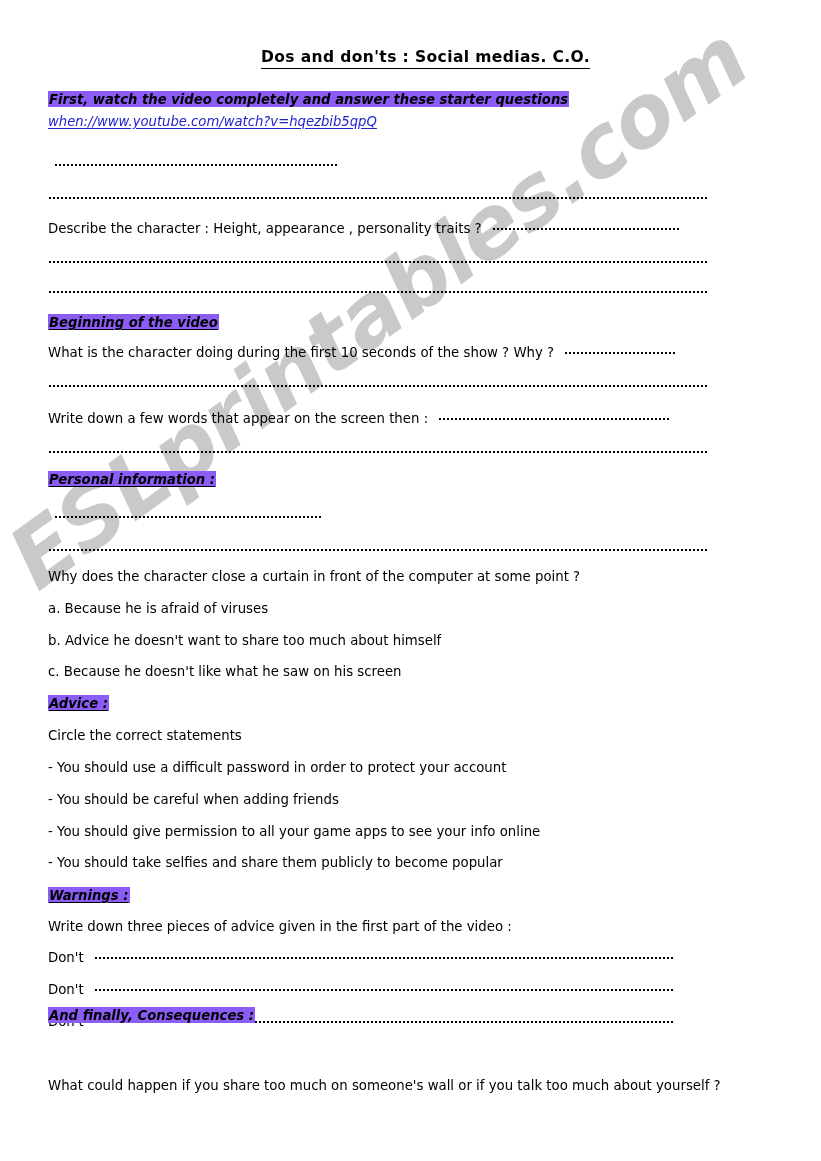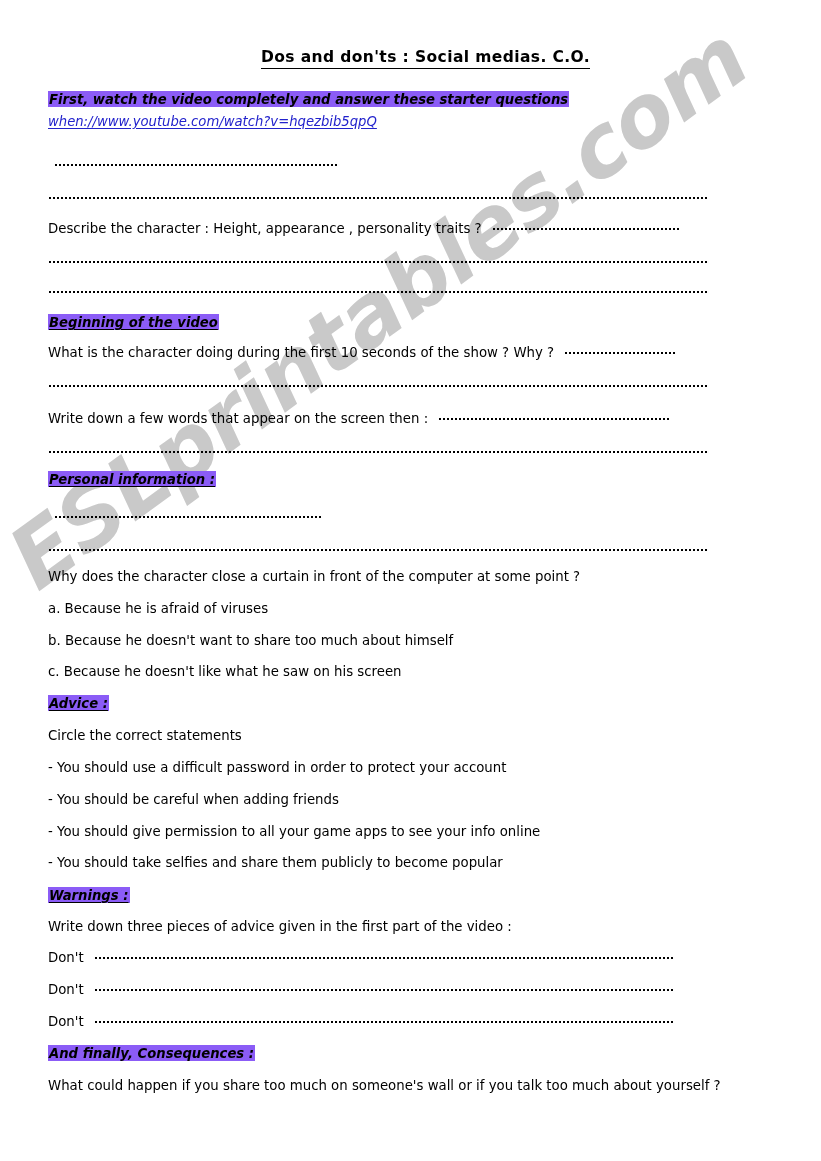--- a/index.html
+++ b/index.html
@@ -176,21 +176,21 @@
     </div>
     <div class="dotline" style="top:549px; width:661px;"></div>
 
     <div class="row" style="top:569px;">
       <span class="qtext">Why does the character close a curtain in front of the computer at some point ?</span>
     </div>
     <div class="row" style="top:601px;">
       <span class="qtext">a. Because he is afraid of viruses</span>
     </div>
     <div class="row" style="top:633px;">
-      <span class="qtext">b. Because he doesn't want to share too much about himself</span>
+      <span class="qtext">b. Advice he doesn't want to share too much about himself</span>
     </div>
     <div class="row" style="top:664px;">
       <span class="qtext">c. Because he doesn't like what he saw on his screen</span>
     </div>
 
     <div class="row" style="top:696px;">
       <span class="hl u">Advice :</span>
     </div>
     <div class="row" style="top:728px;">
       <span class="qtext">Circle the correct statements</span>
@@ -220,21 +220,21 @@
     </div>
     <div class="row" style="top:982px;">
       <span class="qtext">Don't</span>
       <span class="dots" style="width:580px; margin-left:6px;"></span>
     </div>
     <div class="row" style="top:1014px;">
       <span class="qtext">Don't</span>
       <span class="dots" style="width:580px; margin-left:6px;"></span>
     </div>
 
-    <div class="row" style="top:1046px;">
+    <div class="row" style="top:1008px;">
       <span class="hl">And finally, Consequences :</span>
     </div>
     <div class="row" style="top:1078px;">
       <span class="qtext">What could happen if you share too much on someone's wall or if you talk too much about yourself ?</span>
     </div>
 
   </div>
 </div>
 
 </body></html>

